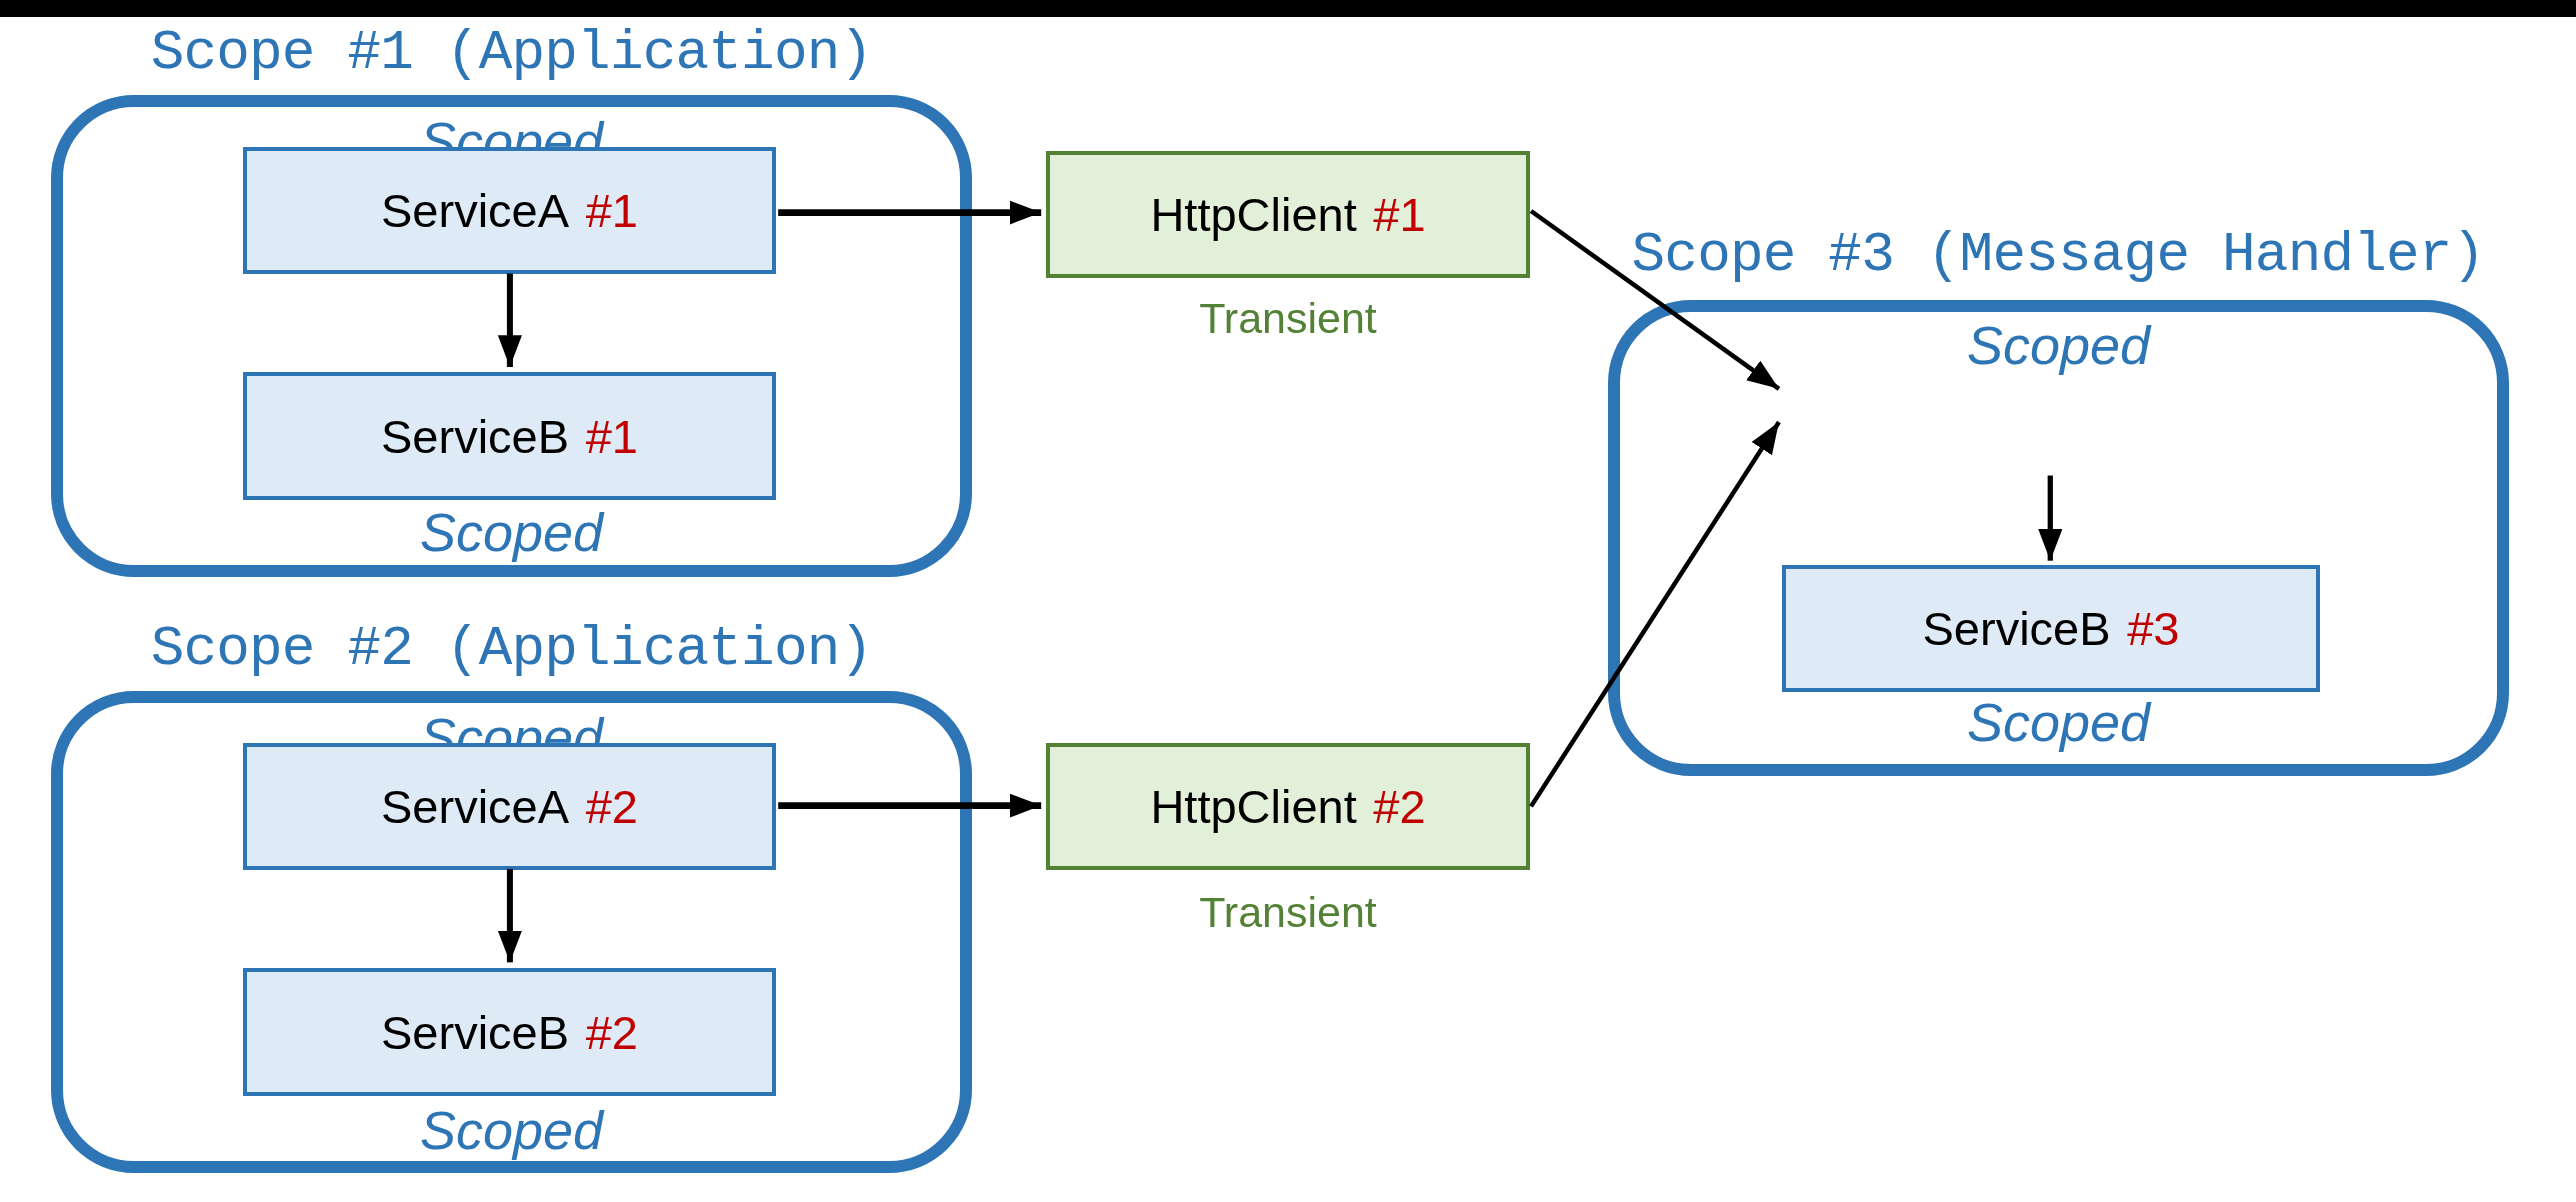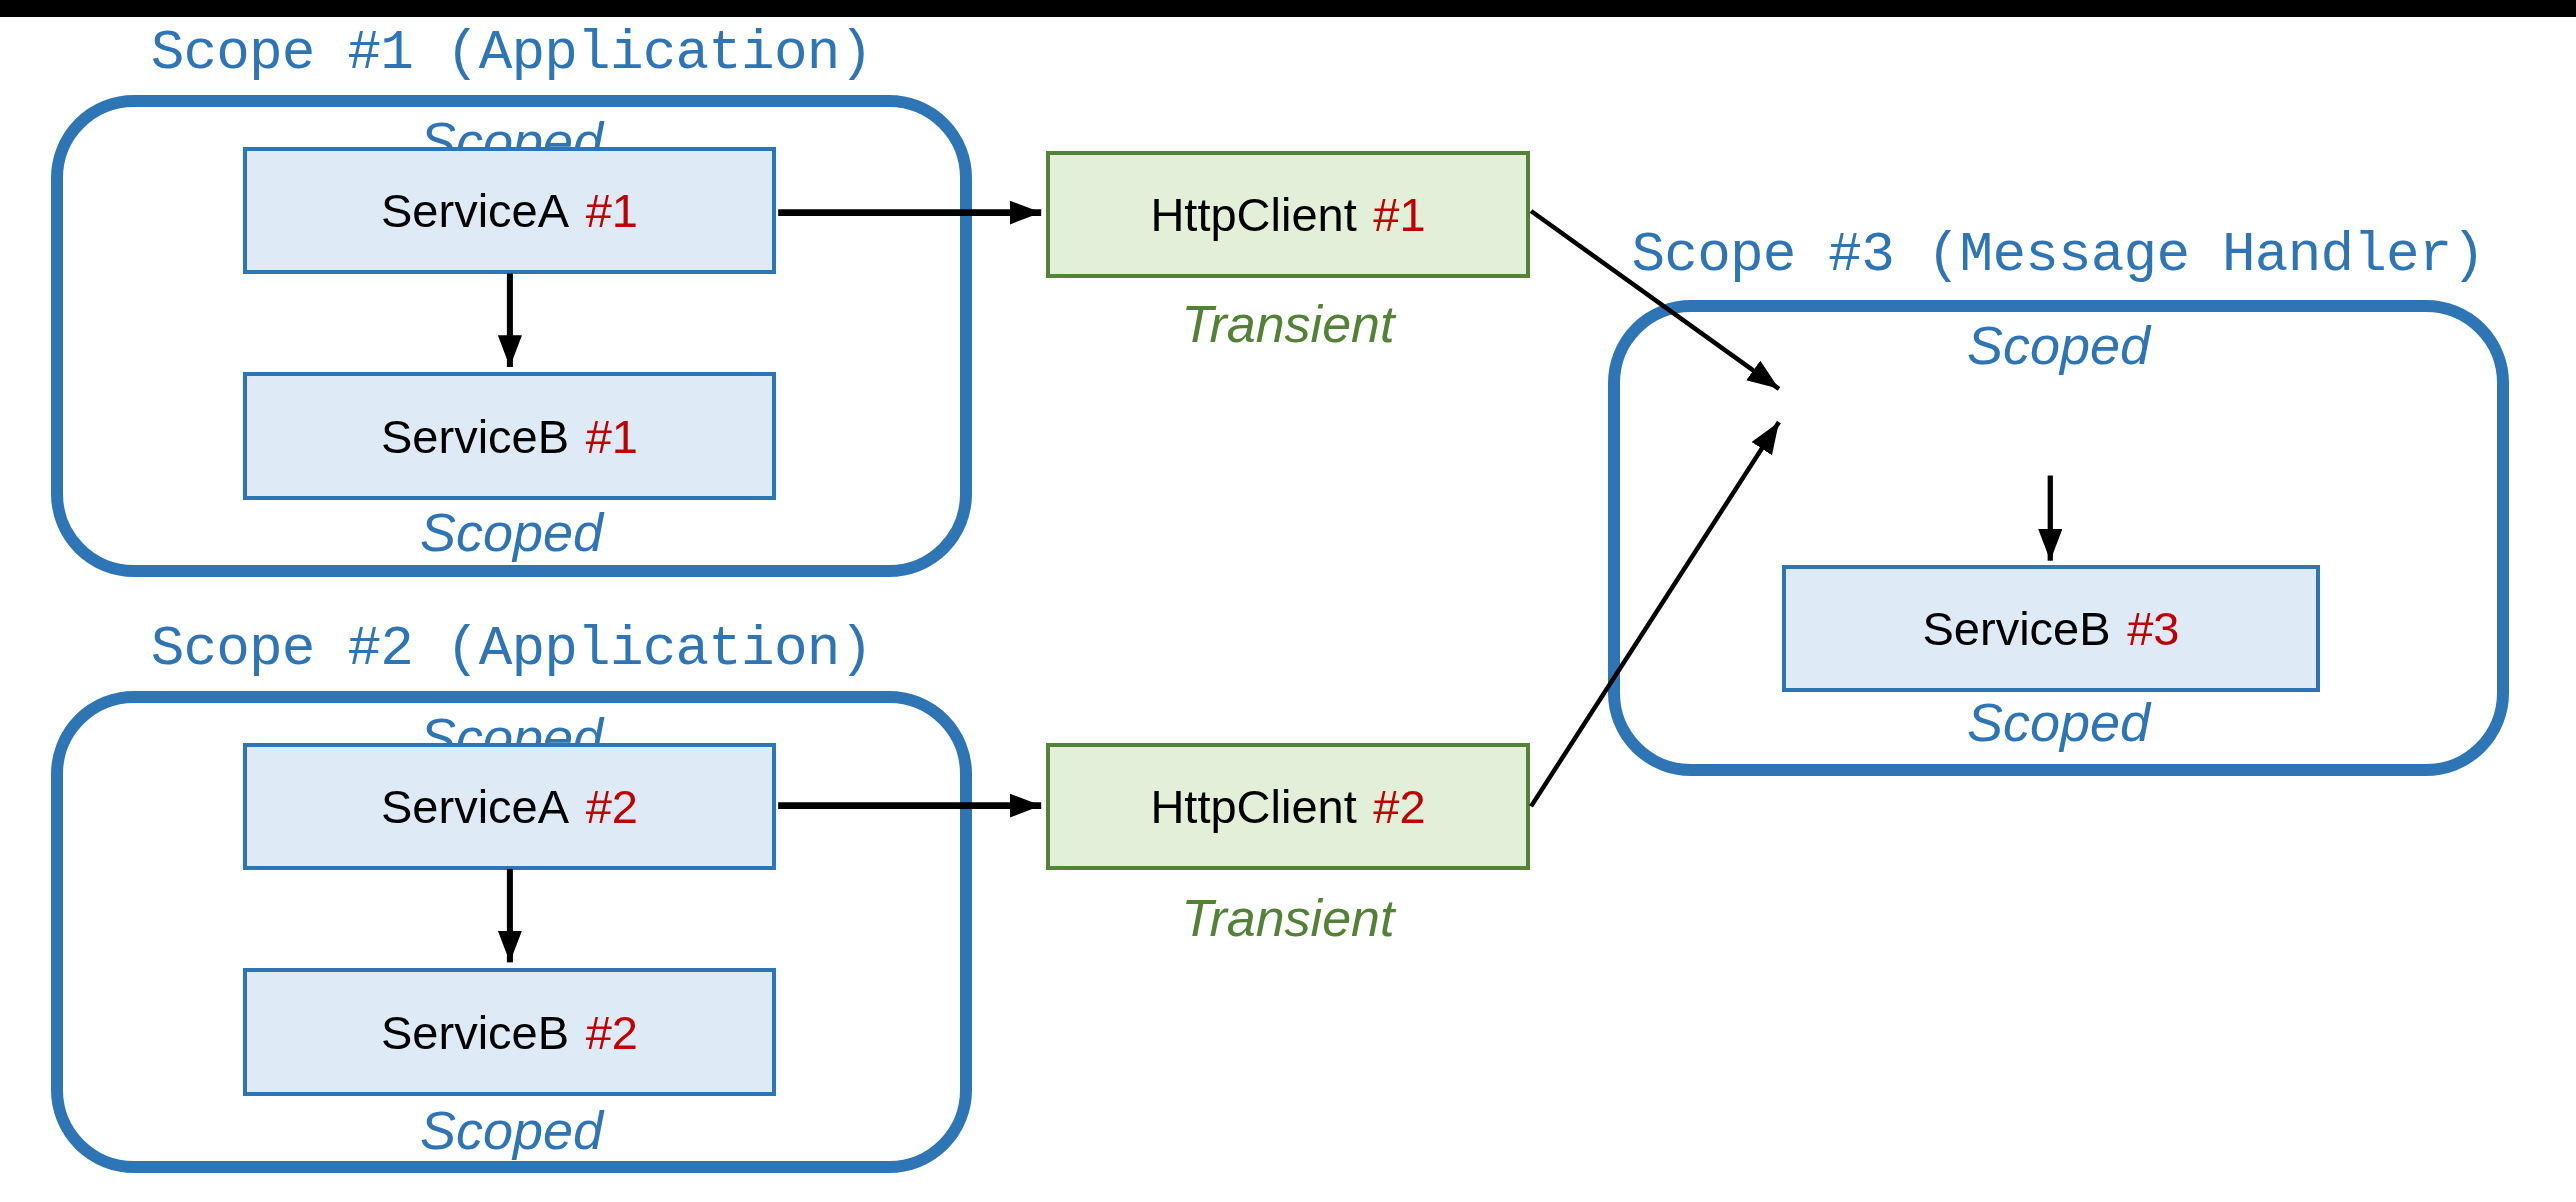--- a/index.html
+++ b/index.html
@@ -33,21 +33,21 @@
     display:flex;align-items:center;justify-content:center;
     font-size:47px;color:var(--black,#000);
     box-sizing:border-box;white-space:nowrap;
   }
   .node.blue{background:var(--blue-fill,#DEEBF7);border:4.5px solid var(--blue,#2E75B6);}
   .node.green{background:var(--green-fill,#E2EFD9);border:4.5px solid var(--green,#538135);}
   .inst{color:var(--red,#C00000);}
   .inst:not(:empty){margin-left:16.6px;}
   .lifetime-label{
     position:absolute;text-align:center;
-    font-style:italic;font-size:52px;
+    font-size:43px;
     color:var(--green,#538135);white-space:nowrap;
   }
   svg.overlay{position:absolute;left:0;top:0;width:2576px;height:1202px;pointer-events:none;}
 </style>
 </head>
 <body>
 
 <div class="canvas">
 
   <div class="letterbox"></div>

